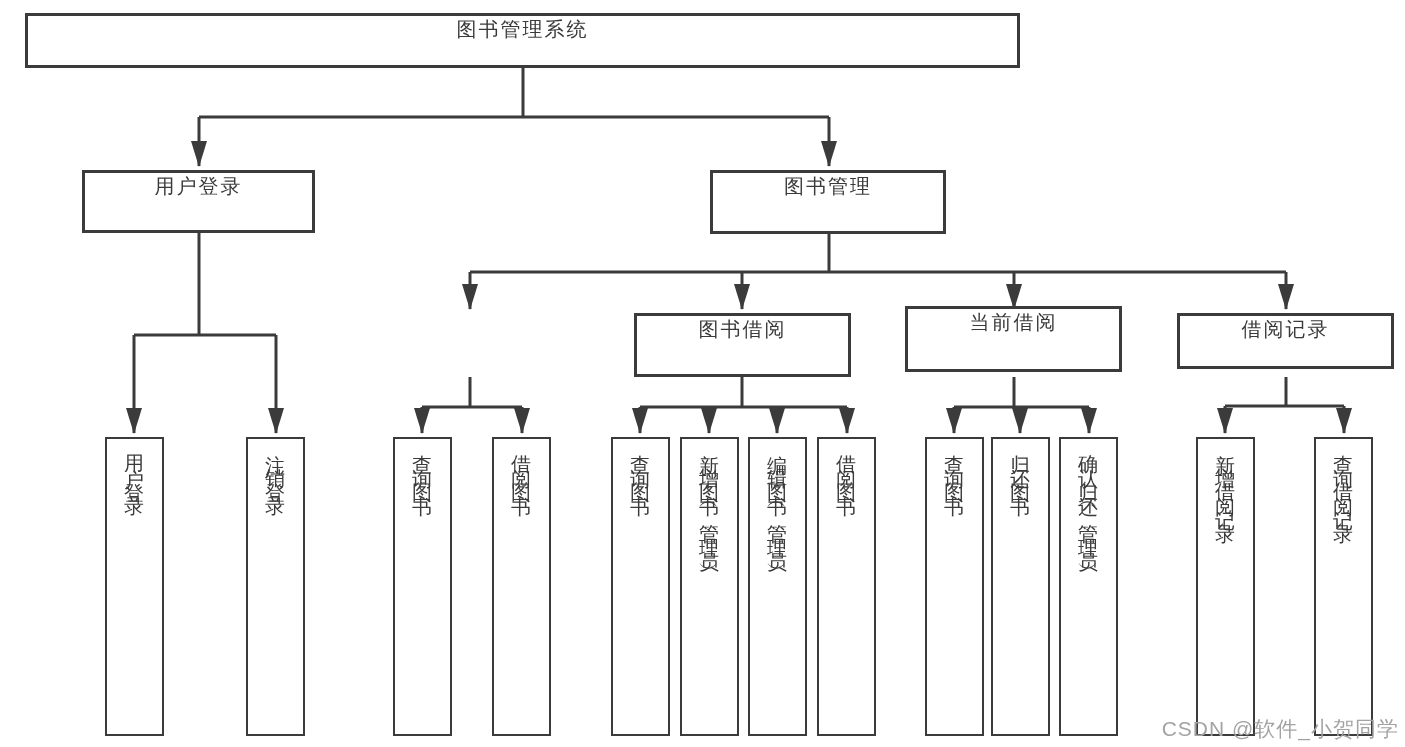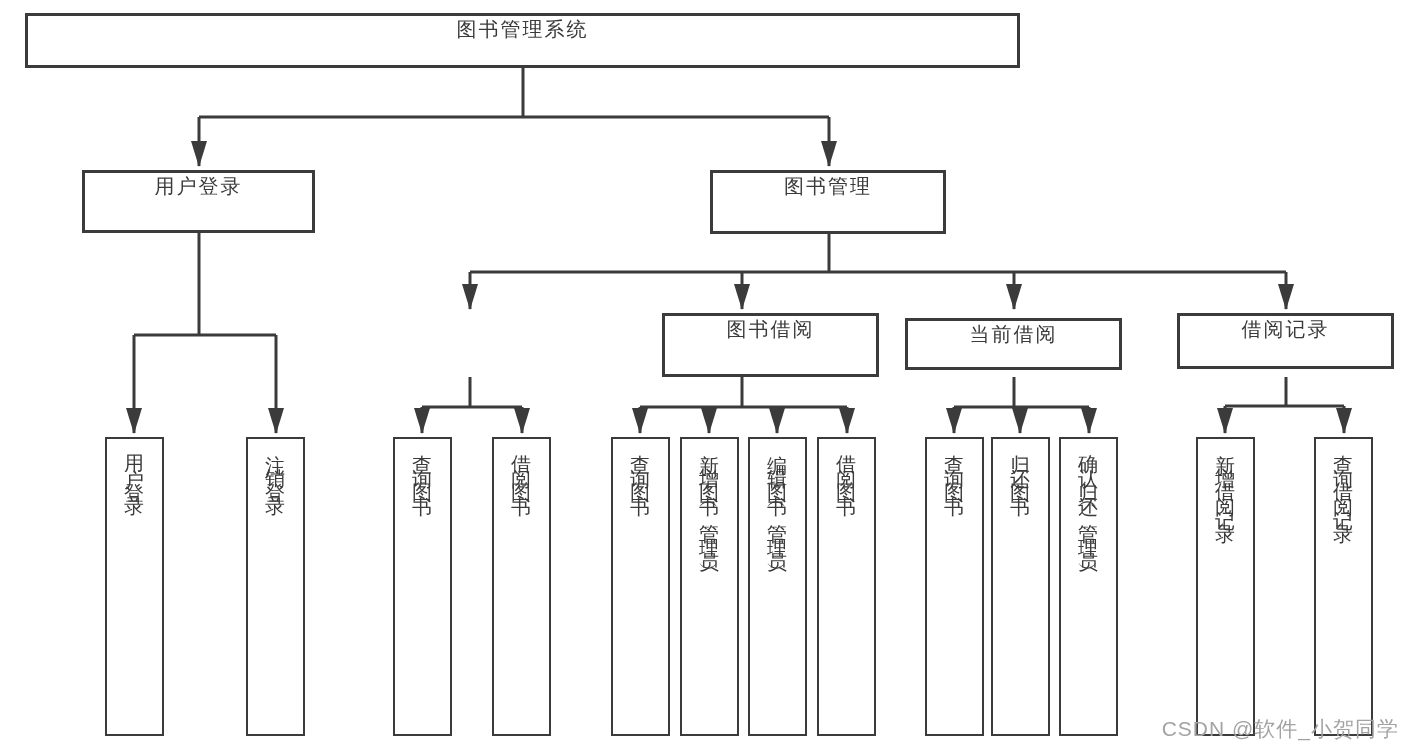--- a/index.html
+++ b/index.html
@@ -112,24 +112,24 @@
     <span>图书管理系统</span>
   </div>
 
   <div class="box" style="left:82px; top:170px; width:233px; height:63px;">
     <span>用户登录</span>
   </div>
   <div class="box" style="left:710px; top:170px; width:236px; height:64px;">
     <span>图书管理</span>
   </div>
 
-  <div class="box" style="left:634px; top:313px; width:217px; height:64px;margin-left:28px;">
+  <div class="box" style="left:634px; top:313px; width:217px; height:64px;">
     <span>图书借阅</span>
   </div>
-  <div class="box" style="left:905px; top:318px; width:217px; height:52px;">
+  <div class="box" style="left:905px; top:306px; width:217px; height:66px;">
     <span>当前借阅</span>
   </div>
   <div class="box" style="left:1177px; top:313px; width:217px; height:56px;">
     <span>借阅记录</span>
   </div>
 
   <div class="box v" style="left:105px;">
     <span class="vlabel">用户登录</span>
   </div>
   <div class="box v" style="left:246px;">

